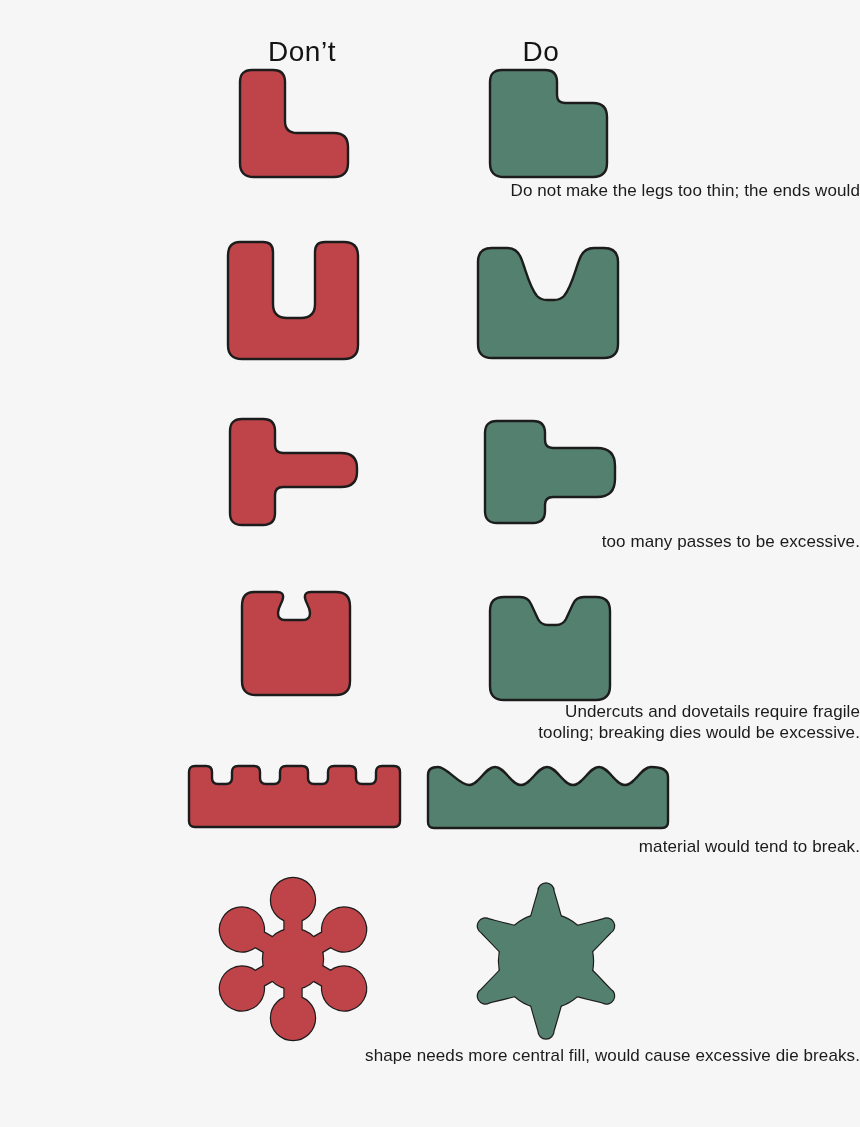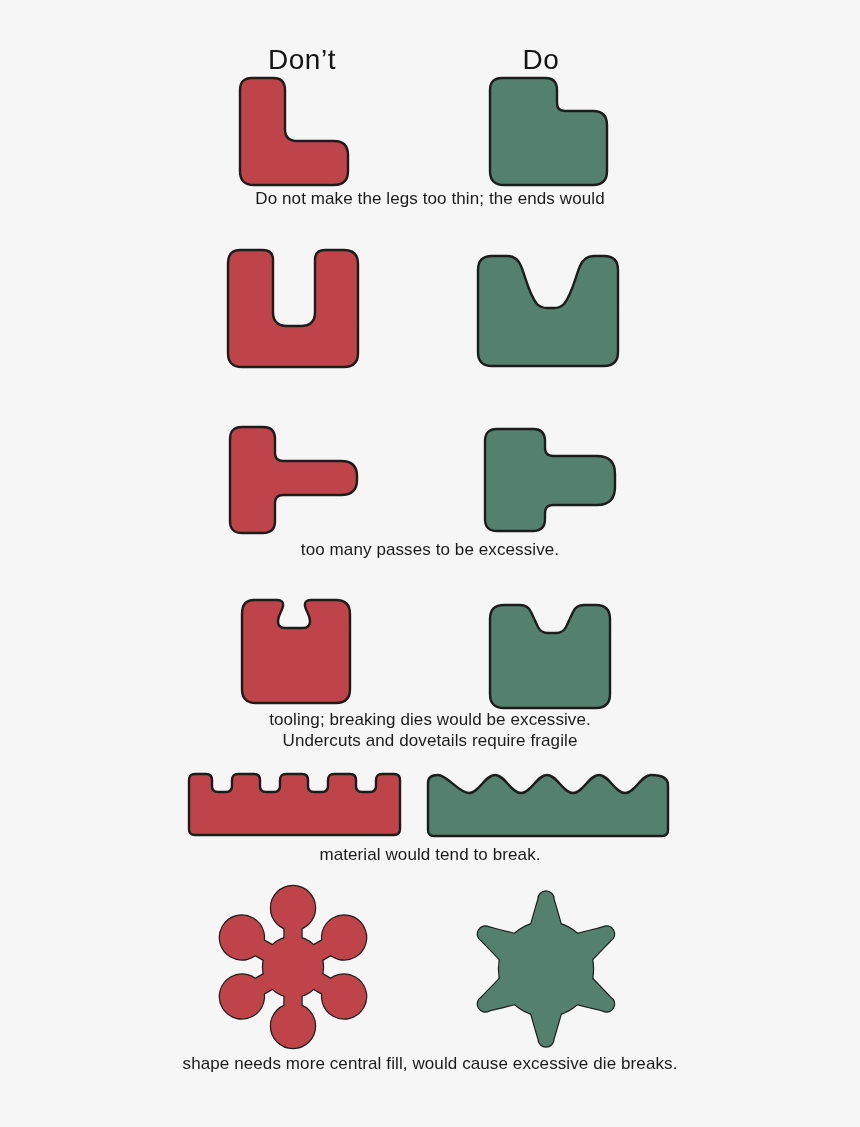--- a/index.html
+++ b/index.html
@@ -3,28 +3,28 @@
 <meta charset="utf-8">
 <style>
   html,body{margin:0;padding:0;}
   body{
     width:860px;height:1127px;
     background:#f6f6f6;
     font-family:"Liberation Sans", sans-serif;
     position:relative;overflow:hidden;
     color:#1e1e1e;
   }
-  .canvas{position:absolute;left:0;top:8px;width:860px;height:909px;}
+  .canvas{position:absolute;left:0;top:0;width:860px;height:909px;}
   .hdr{
     position:absolute;transform:translateX(-50%);
     font-size:28px;font-weight:500;letter-spacing:.5px;color:#141414;
     white-space:nowrap;
   }
   .caption{
-    position:absolute;left:0;width:860px;text-align:center;
+    position:absolute;left:0;width:860px;text-align:right;
     font-size:17px;line-height:21px;color:#1b1b1b;letter-spacing:.1px;
   }
   svg.shape{position:absolute;overflow:visible;}
   svg.shape path, svg.shape circle, svg.shape rect{
     stroke-width:2.4;stroke-linejoin:round;stroke-linecap:round;
   }
   .under{stroke-width:2.6;}
   .over *{stroke:none !important;}
 </style>
 </head>
@@ -62,22 +62,22 @@
     <div>too many passes to be excessive.</div>
   </div>
 
   <svg class="shape" style="left:242px;top:592px" width="108" height="103" viewBox="0 0 108 103">
     <path d="M 12,0 H 35 Q 42,0 41,6 C 40,12 36,15 36,21 Q 36,28 43,28 H 61 Q 68,28 68,21 C 68,15 64,12 63,6 Q 62,0 69,0 H 94 Q 108,0 108,14 V 89 Q 108,103 94,103 H 14 Q 0,103 0,89 V 14 Q 0,0 12,0 Z" fill="#bf4449" stroke="#1c1c1c"></path>
   </svg>
   <svg class="shape" style="left:490px;top:597px" width="120" height="103" viewBox="0 0 120 103">
     <path d="M 14,0 H 30 Q 38,0 41,7 L 48,22 Q 51,28 58,28 H 66 Q 73,28 76,22 L 83,7 Q 86,0 94,0 H 106 Q 120,0 120,14 V 89 Q 120,103 106,103 H 14 Q 0,103 0,89 V 14 Q 0,0 14,0 Z" fill="#54806f" stroke="#1c1c1c"></path>
   </svg>
   <div class="caption" style="top:701px">
+    <div>Undercuts and dovetails require fragile</div>
     <div>tooling; breaking dies would be excessive.</div>
-    <div>Undercuts and dovetails require fragile</div>
   </div>
 
   <svg class="shape" style="left:189px;top:766px" width="211" height="61" viewBox="0 0 211 61">
     <path d="M 6,0 H 17 Q 23,0 23,6 V 12 Q 23,18 29,18 H 37 Q 43,18 43,12 V 6 Q 43,0 49,0 H 65 Q 71,0 71,6 V 12 Q 71,18 77,18 H 85 Q 91,18 91,12 V 6 Q 91,0 97,0 H 113 Q 119,0 119,6 V 12 Q 119,18 125,18 H 133 Q 139,18 139,12 V 6 Q 139,0 145,0 H 161 Q 167,0 167,6 V 12 Q 167,18 173,18 H 181 Q 187,18 187,12 V 6 Q 187,0 193,0 H 205 Q 211,0 211,6 V 55 Q 211,61 205,61 H 6 Q 0,61 0,55 V 6 Q 0,0 6,0 Z" fill="#bf4449" stroke="#1c1c1c"></path>
   </svg>
   <svg class="shape" style="left:428px;top:765px" width="240" height="63" viewBox="0 0 240 63">
     <path d="M 0,57 V 10 Q 0,2 10,2 C 19,2 31,20 41,20 C 51,20 57,2 67,2 C 77,2 83,20 93,20 C 103,20 109,2 119,2 C 129,2 135,20 145,20 C 155,20 161,2 171,2 C 181,2 187,20 197,20 C 207,20 213,2 223,2 Q 240,2 240,12 V 57 Q 240,63 234,63 H 6 Q 0,63 0,57 Z" fill="#54806f" stroke="#1c1c1c"></path>
   </svg>
   <div class="caption" style="top:836px">
     <div>material would tend to break.</div>

